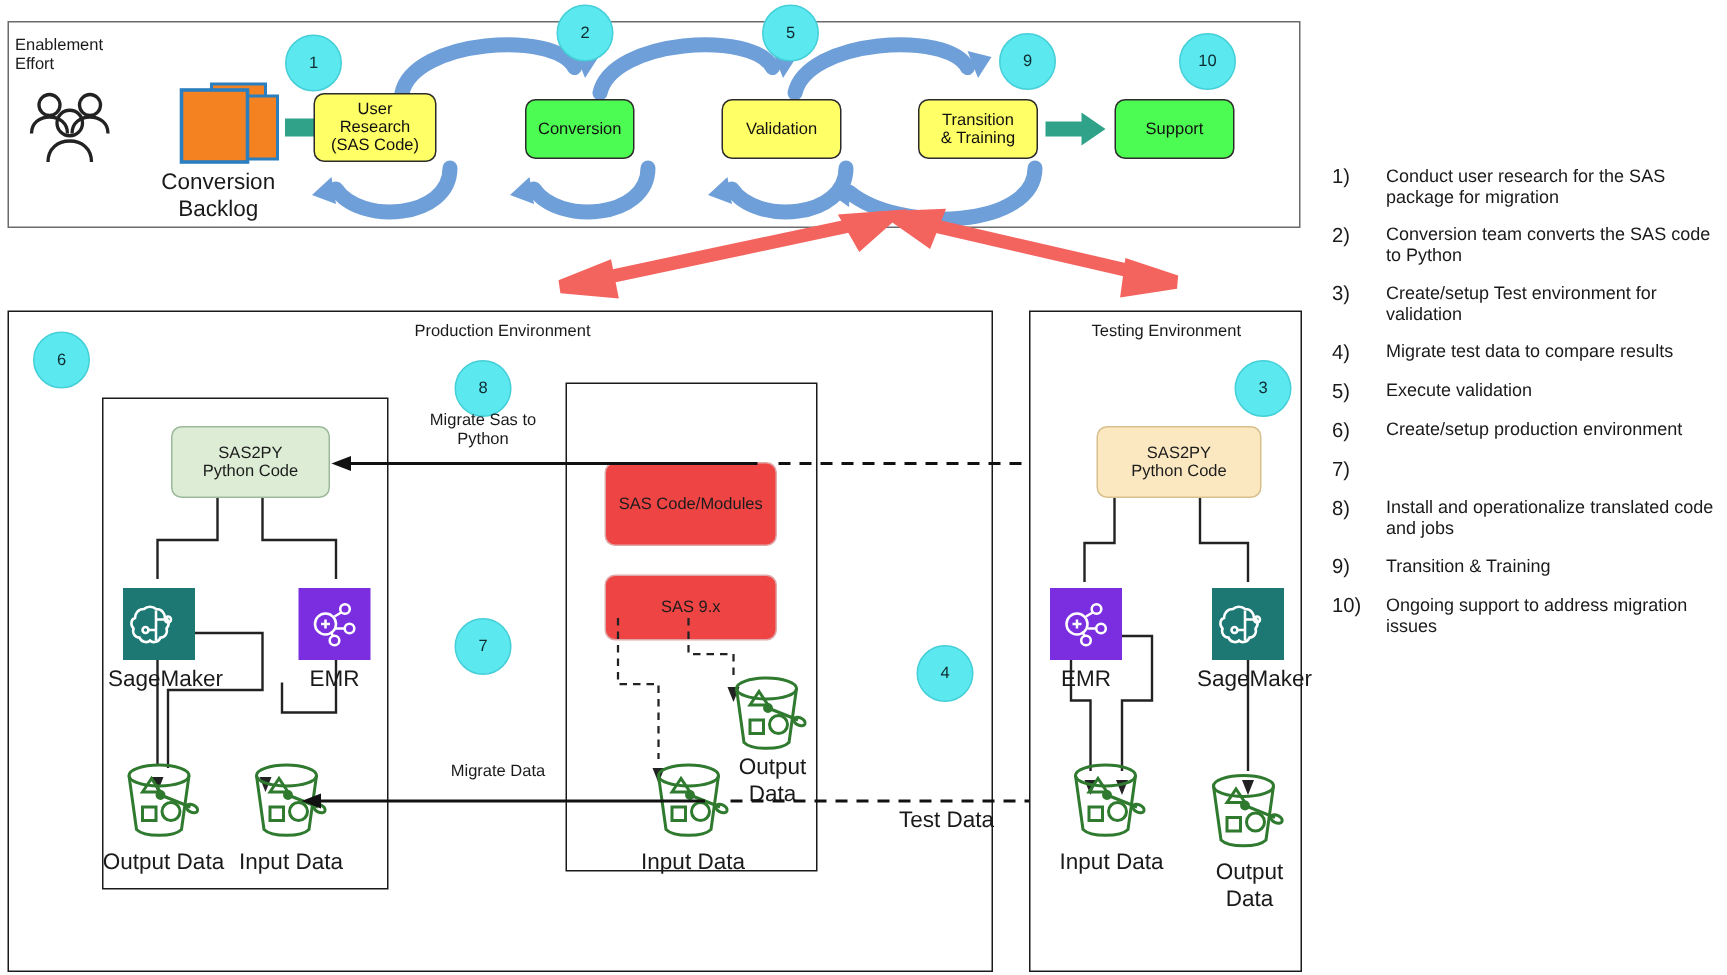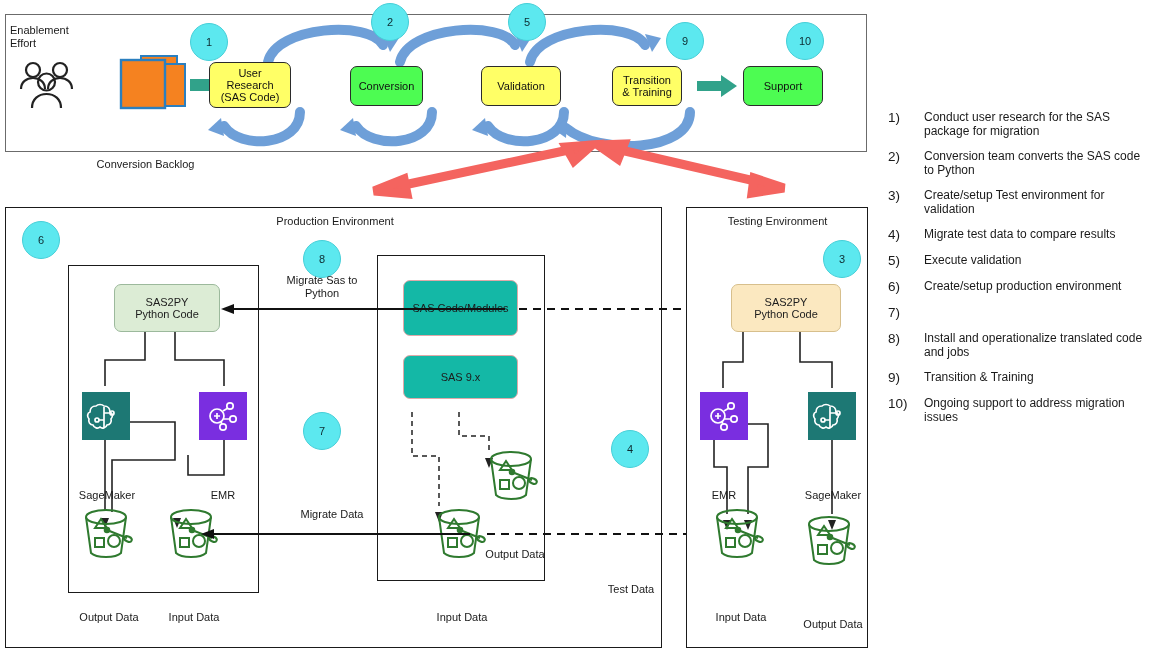--- a/index.html
+++ b/index.html
@@ -9,27 +9,27 @@
   .outer-box{position:absolute;border:1.5px solid #6b6b6b;background:#fff;box-sizing:border-box;}
   .env-box{position:absolute;border:1.5px solid #1a1a1a;background:#fff;box-sizing:border-box;}
   .inner-box{position:absolute;border:1.5px solid #1a1a1a;background:#fff;box-sizing:border-box;}
   
   .node{position:absolute;box-sizing:border-box;display:flex;align-items:center;justify-content:center;
         text-align:center;border-radius:7px;line-height:1.12;}
   .node-yellow{background:#ffff66;border:1.2px solid #2b2b2b;font-size:11px;}
   .node-green{background:#4dfc52;border:1.2px solid #2b2b2b;font-size:11px;}
   .node-greenpale{background:#dcecd5;border:1.2px solid #9cb99c;font-size:11px;color:#1c1c1c;}
   .node-yellowpale{background:#fbe8c0;border:1.2px solid #d7bf8c;font-size:11px;color:#1c1c1c;}
-  .node-pink{background:#14b8a6;border:1.2px solid #e0a9a9;font-size:11px;color:#1c1c1c;}
+  .node-pink{background:#ef4444;border:1.2px solid #e0a9a9;font-size:11px;color:#1c1c1c;margin-top:28px;}
   
   .badge{position:absolute;background:#5ce8ef;border:1px solid #45cfd8;border-radius:50%;
          display:flex;align-items:center;justify-content:center;font-size:11px;color:#0d2b30;}
   
   .lbl{position:absolute;font-size:11px;color:#1a1a1a;text-align:center;line-height:1.2;white-space:pre-line;}
-  .lbl-sm{position:absolute;font-size:11px;color:#1a1a1a;text-align:center;line-height:1.2;margin-top:45px;}
+  .lbl-sm{position:absolute;font-size:15px;color:#1a1a1a;text-align:center;line-height:1.2;}
   
   .legend{position:absolute;left:888px;top:110px;width:262px;}
   .legend-row{display:flex;margin-bottom:11px;}
   .legend-num{width:36px;flex:none;font-size:13.5px;color:#1a1a1a;}
   .legend-txt{font-size:12px;color:#1a1a1a;line-height:1.17;}
   svg{position:absolute;left:0;top:0;overflow:visible;}
   .aws-tile{position:absolute;box-sizing:border-box;}
 </style>
 </head>
 <body>
@@ -88,21 +88,21 @@
   <span style="white-space:pre-line;">User
 Research
 (SAS Code)</span>
 </div>
 <div class="node node-green" style="left:350px;top:66px;width:73px;height:40px;">
   <span>Conversion</span>
 </div>
 <div class="node node-yellow" style="left:481px;top:66px;width:80px;height:40px;">
   <span>Validation</span>
 </div>
-<div class="node node-yellow" style="left:612px;top:66px;width:70px;height:40px;">
+<div class="node node-yellow" style="left:612px;top:66px;width:80px;height:40px;">
   <span style="white-space:pre-line;">Transition
 &amp; Training</span>
 </div>
 <div class="node node-green" style="left:743px;top:66px;width:80px;height:40px;">
   <span>Support</span>
 </div>
 
 <svg width="46" height="22" style="left:697px;top:75px;">
   <path d="M0 6 L24 6 L24 0 L40 11 L24 22 L24 16 L0 16 Z" fill="#31a28a"></path>
 </svg>

